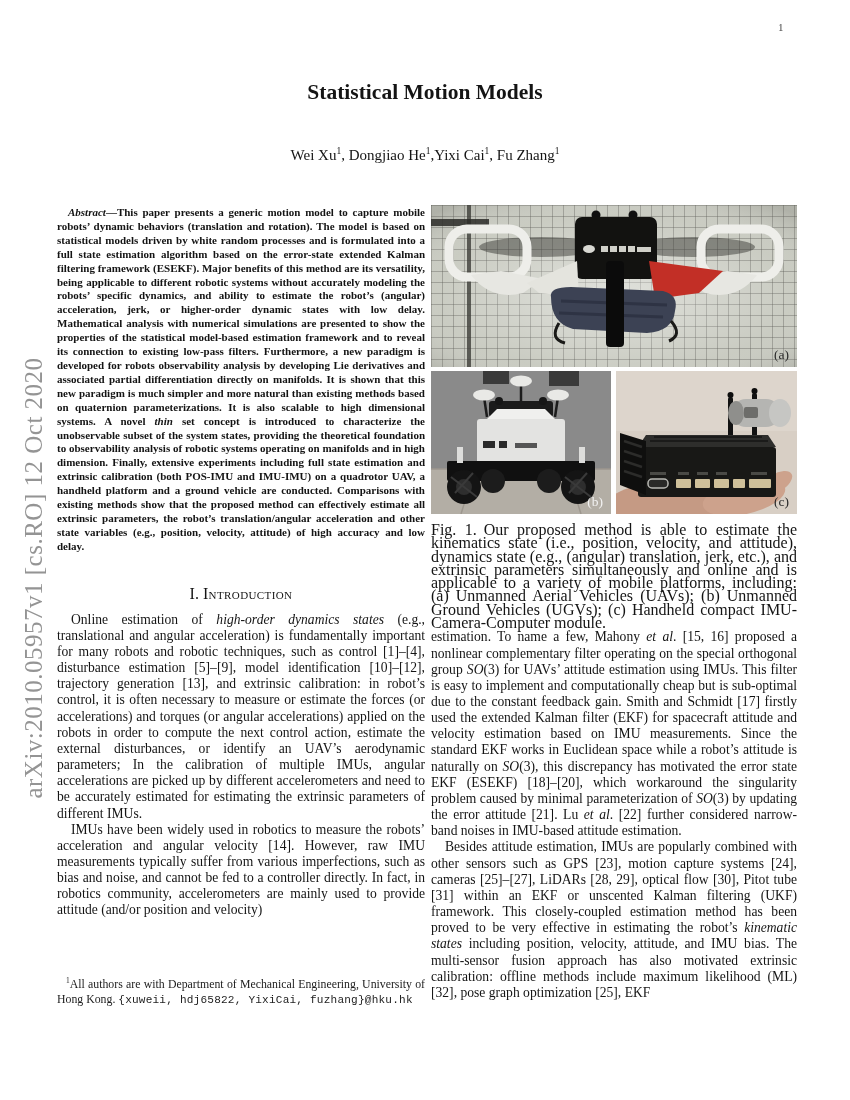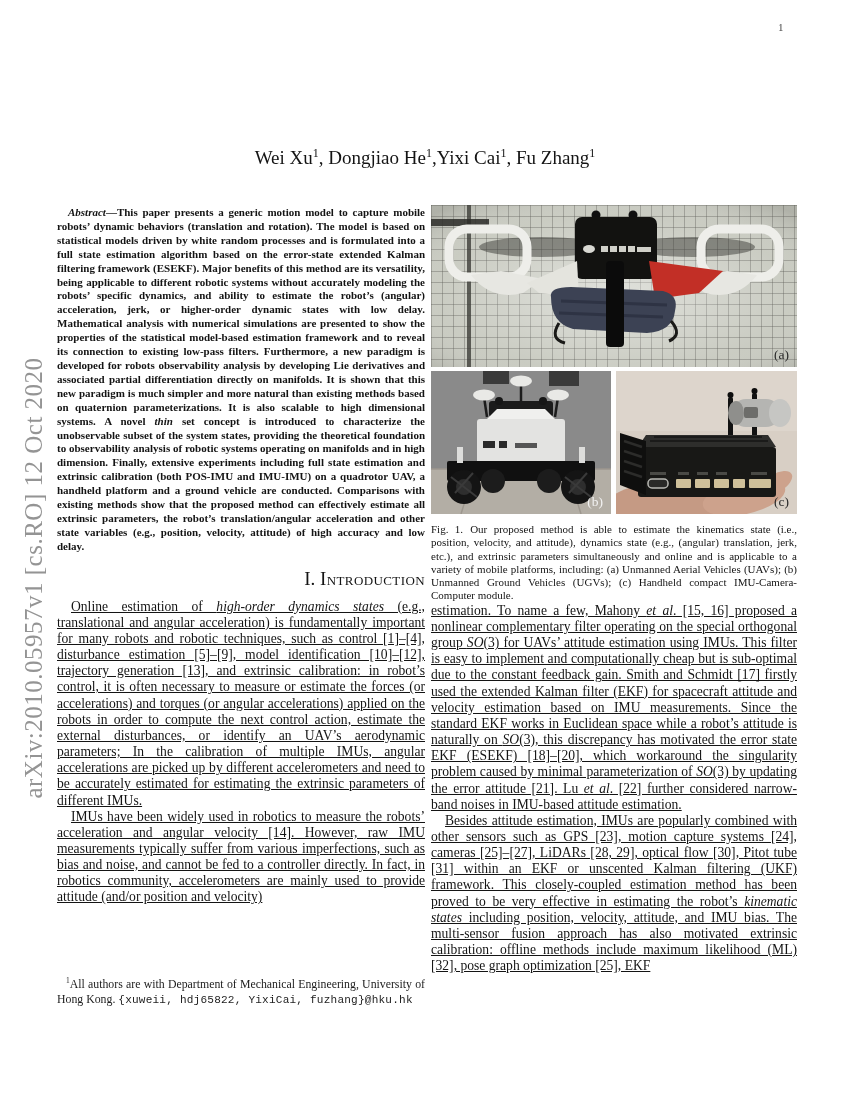--- a/index.html
+++ b/index.html
@@ -11,63 +11,64 @@
   .page-number { position:absolute; top:21px; left:778px; font-size:11px; color:#4a4a4a; }
   .watermark {
     position:absolute; left:34px; top:578px;
     transform:translate(-50%,-50%) rotate(-90deg);
     white-space:nowrap; font-size:25px; color:#949494; letter-spacing:0.5px;
     font-family:"Liberation Serif", serif;
   }
   .title { position:absolute; top:79px; left:95px; width:660px; text-align:center;
            font-size:21.5px; font-weight:bold; line-height:27.5px; }
   .authors { position:absolute; top:147px; left:95px; width:660px; }
-  .authors .para { text-align:center !important; text-indent:0 !important; font-size:19px; }
+  .authors .para { text-align:center !important; text-indent:0 !important; font-size:15px; }
   sup { font-size:0.63em; line-height:0; vertical-align:super; }
 
   .col-left  { position:absolute; left:57px;  top:206px; width:368px; }
   .col-right { position:absolute; left:431px; top:205px; width:366px; }
 
   .abstract .para { font-size:11px; line-height:13.9px; font-weight:bold;
                     text-align:justify; text-indent:11px; }
   .s-bi { font-style:italic; }
   .s-i  { font-style:italic; }
   .s-m  { font-family:"Liberation Mono", monospace; font-size:0.94em; letter-spacing:0.2px; }
   .s-fig { margin-right:7px; }
 
-  .section-heading { margin-top:14px; margin-bottom:9px; text-align:right; font-size:19px; }
+  .section-heading { margin-top:31px; margin-bottom:9px; text-align:center; font-size:16px; }
   .section-heading .sc { font-variant:small-caps; letter-spacing:0.4px; }
 
-  .bodytext .para { font-size:13.6px; line-height:16.15px; text-align:justify; text-indent:14px;text-decoration:underline; }
+  .bodytext .para { font-size:13.6px; line-height:16.15px; text-align:justify; text-indent:14px; }
   .bodytext .para.noindent { text-indent:0; }
 
   .footnote { position:absolute; left:57px; top:977px; width:368px; }
   .footnote .para { font-size:11.8px; line-height:14.6px; text-align:justify; text-indent:9px; color:#1c1c1c; }
 
   .figure { width:366px; }
   .photo { position:relative; display:block; }
   .photo svg { display:block; }
   .fig-row { display:flex; gap:5px; margin-top:4px; }
   .fig-label { position:absolute; bottom:4px; right:8px; font-size:13.5px; font-family:"Liberation Serif", serif; }
   .fig-label.light { color:#f2f2f2; }
   .fig-label.dark { color:#2a2a2a; }
   .caption { margin-top:9px; }
-  .caption .para { font-size:11px; line-height:13.3px; text-align:justify; text-indent:0; }
+  .caption .para { font-size:16px; line-height:13.3px; text-align:justify; text-indent:0; }
   .col-right .bodytext { }
 </style>
 </head>
 <body>
 
 <div class="page">
 
   <div class="page-number">1</div>
 
   <div class="watermark">arXiv:2010.05957v1  [cs.RO]  12 Oct 2020</div>
 
   <div class="title">
+    <span style="display:block">Statistical Motion Models</span>
   </div>
 
   <div class="authors">
       <p class="para"><span>Wei Xu</span><sup>1</sup><span>, Dongjiao He</span><sup>1</sup><span>,Yixi Cai</span><sup>1</sup><span>, Fu Zhang</span><sup>1</sup></p>
     </div>
 
   <div class="col-left">
     <div class="abstract">
         <p class="para"><span class="s-bi">Abstract</span><span>—This paper presents a generic motion model to capture mobile robots’ dynamic behaviors (translation and rotation). The model is based on statistical models driven by white random processes and is formulated into a full state estimation algorithm based on the error-state extended Kalman filtering framework (ESEKF). Major benefits of this method are its versatility, being applicable to different robotic systems without accurately modeling the robots’ specific dynamics, and ability to estimate the robot’s (angular) acceleration, jerk, or higher-order dynamic states with low delay. Mathematical analysis with numerical simulations are presented to show the properties of the statistical model-based estimation framework and to reveal its connection to existing low-pass filters. Furthermore, a new paradigm is developed for robots observability analysis by developing Lie derivatives and associated partial differentiation directly on manifolds. It is shown that this new paradigm is much simpler and more natural than existing methods based on quaternion parameterizations. It is also scalable to high dimensional systems. A novel </span><span class="s-bi">thin</span><span> set concept is introduced to characterize the unobservable subset of the system states, providing the theoretical foundation to observability analysis of robotic systems operating on manifolds and in high dimension. Finally, extensive experiments including full state estimation and extrinsic calibration (both POS-IMU and IMU-IMU) on a quadrotor UAV, a handheld platform and a ground vehicle are conducted. Comparisons with existing methods show that the proposed method can effectively estimate all extrinsic parameters, the robot’s translation/angular acceleration and other state variables (e.g., position, velocity, attitude) of high accuracy and low delay.</span></p>
       </div>

